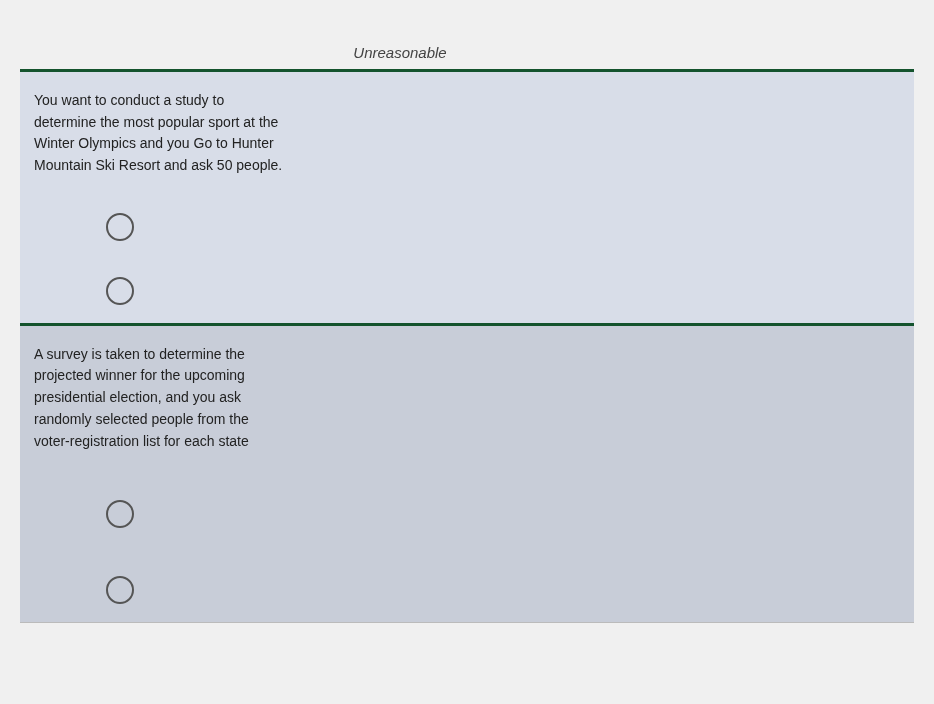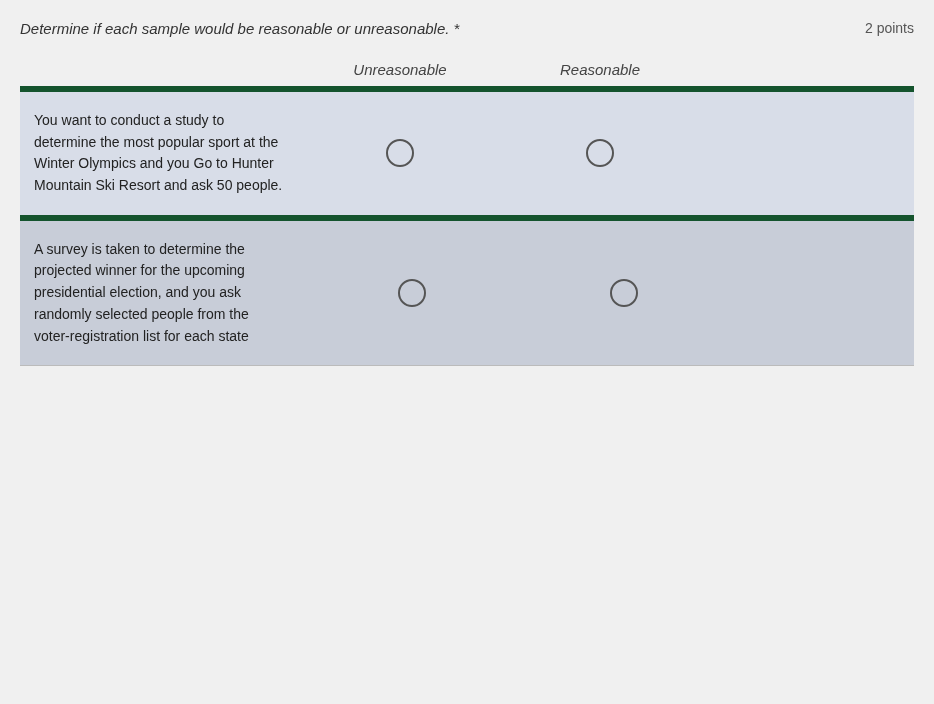--- a/index.html
+++ b/index.html
@@ -59,22 +59,23 @@
       font-style: italic;
     }
 
     .table {
       width: 100%;
       border-collapse: collapse;
     }
 
     .table-row {
       display: flex;
-      border-top: 6px solid #14532d;
+      border-top: 3px solid #14532d;
       background-color: #d8dde8;
+      flex-direction: column;
     }
 
     .table-row:last-child {
       border-bottom: 1px solid #bbb;
       gap: 12px;
     }
 
     .row-alt {
       background-color: #c8cdd8;
     }
@@ -105,28 +106,23 @@
       appearance: none;
       -webkit-appearance: none;
       display: inline-block;
     }
   </style>
 </head>
 <body>
 
 <div class="container">
 
-  <div class="header-row">
-    <span class="question-title">Determine if each sample would be reasonable or unreasonable. *</span>
-    <span class="points-label">2 points</span>
-  </div>
 
   <div class="column-headers">
     <div class="col-header">Unreasonable</div>
-    <div class="col-header">Reasonable</div>
   </div>
 
   <div class="table">
 
     <div class="table-row">
       <div class="cell-text">
         <span>You want to conduct a study to determine the most popular sport at the Winter Olympics and you Go to Hunter Mountain Ski Resort and ask 50 people.</span>
       </div>
       <div class="cell-radio">
         <input type="radio" class="radio-circle" name="row1" value="unreasonable" style="">

